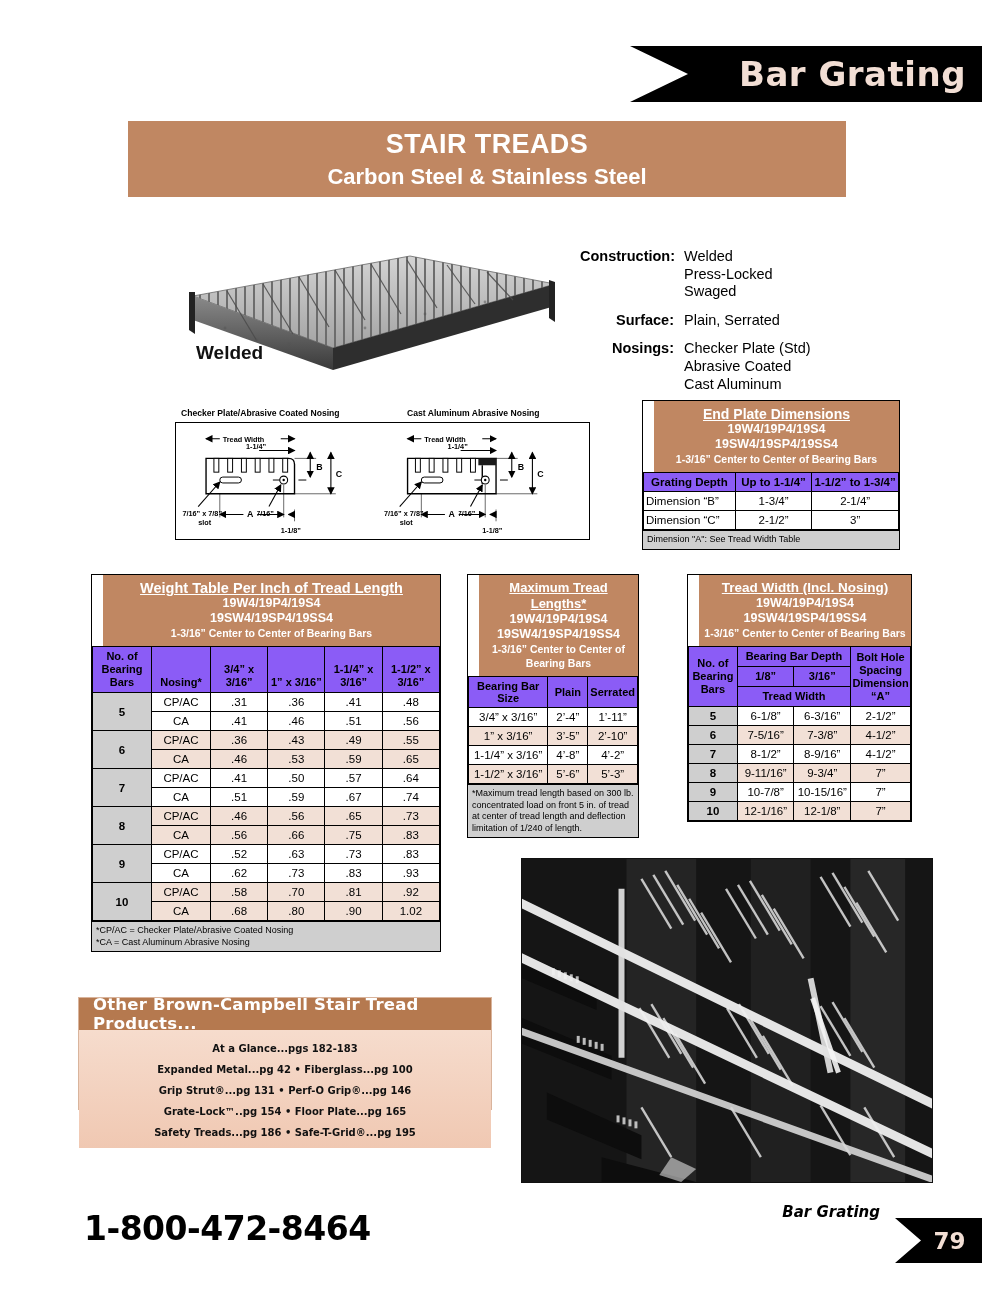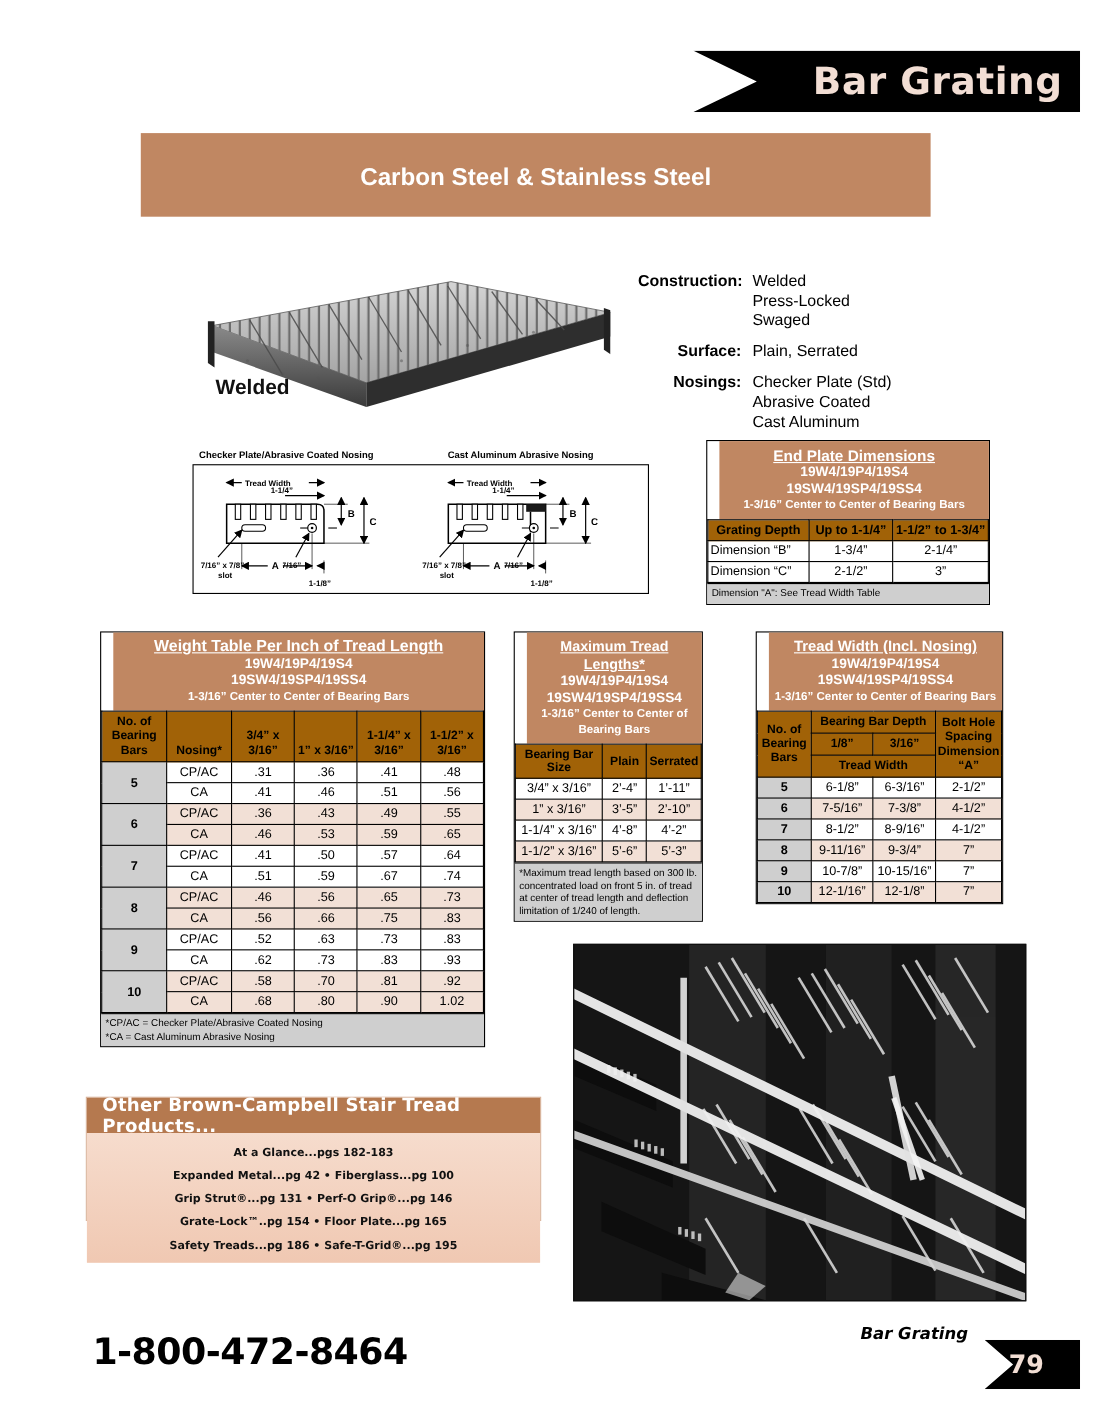--- a/index.html
+++ b/index.html
@@ -80,21 +80,21 @@
     line-height: 16px;
   }
   .thead-line { font-size: 12.5px; font-weight: bold; line-height: 15px; }
   .thead-small { font-size: 10.5px; font-weight: bold; line-height: 14px; }
 
   table.grid { border-collapse: collapse; width: 100%; }
   table.grid th, table.grid td {
     border: 1px solid #000; text-align: center; color: #000;
     font-size: 11.5px; padding: 2px 1px;
   }
-  table.grid th { background: #a16207; font-weight: bold; }
+  table.grid th { background: #8b5cf6; font-weight: bold; }
   td.shade { background: #f2e0d6; }
   td.gray  { background: #cfcfcf; font-weight: bold; }
   .tfoot-note {
     background: #cfcfcf; border-top: 1px solid #000;
     font-size: 9px; color: #000; padding: 3px 4px; line-height: 11.5px;
     text-align: left;
   }
 
   
   #endplate { left: 642px; top: 400px; width: 258px; }
@@ -156,37 +156,38 @@
   }
   .foot-section {
     position: absolute; right: 120px; top: 1203px;
     font-size: 15px; font-weight: bold; font-style: italic; color: #000;
     font-family: "DejaVu Sans", sans-serif;
   }
   .foot-tab {
     position: absolute; left: 895px; top: 1218px; width: 87px; height: 45px;
     background: #000;
     clip-path: polygon(0 0, 100% 0, 100% 100%, 0 100%, 26px 50%);
-    display: flex; align-items: center; 
+    display: flex; align-items: center; justify-content: center;
   }
   .foot-page {
     color: #f2ded4; font-size: 23px; font-weight: bold;
     font-family: "DejaVu Sans", sans-serif; padding-left: 22px;
   }
 </style>
 </head>
 <body>
 
 <div class="page">
 
   <div class="top-banner">
     <span class="top-banner-text">Bar Grating</span>
   </div>
 
   <div class="title-bar">
+    <div class="title-main">STAIR TREADS</div>
     <div class="title-sub">Carbon Steel &amp; Stainless Steel</div>
   </div>
 
   <div class="photo-welded">
     <svg class="tread-svg" viewBox="0 0 390 140" preserveAspectRatio="none">
       <defs>
         <linearGradient id="gTop" x1="0" y1="0" x2="0" y2="1">
           <stop offset="0" stop-color="#d8d8d8"></stop>
             <stop offset="1" stop-color="#8e8e8e"></stop>
         </linearGradient>

